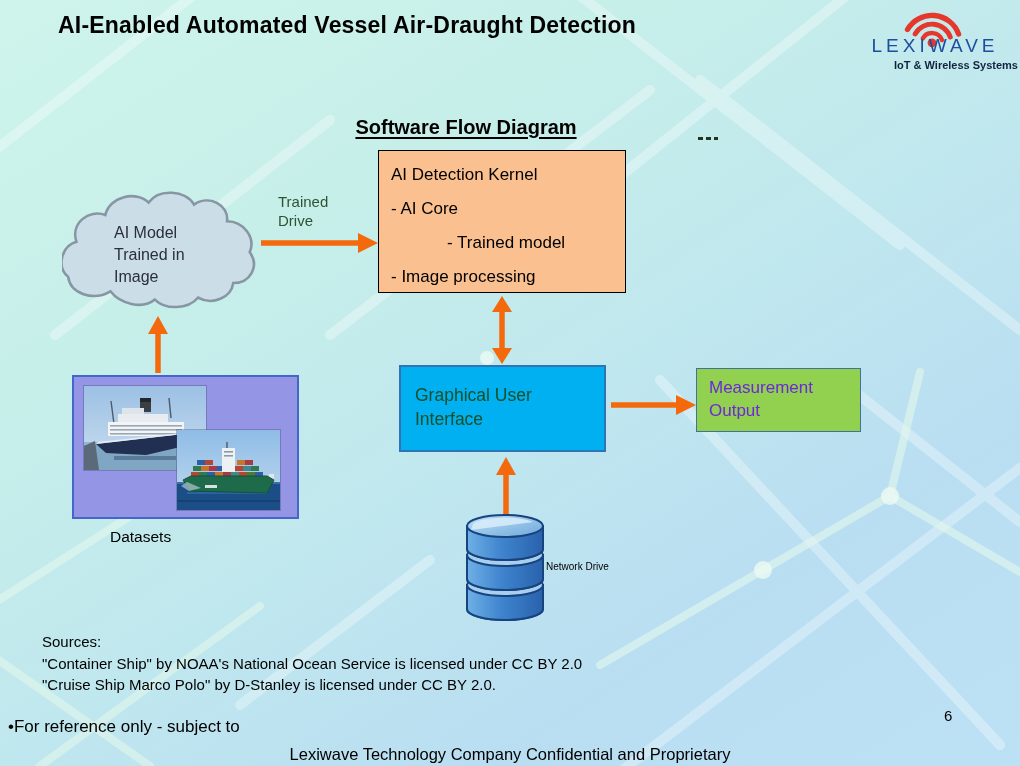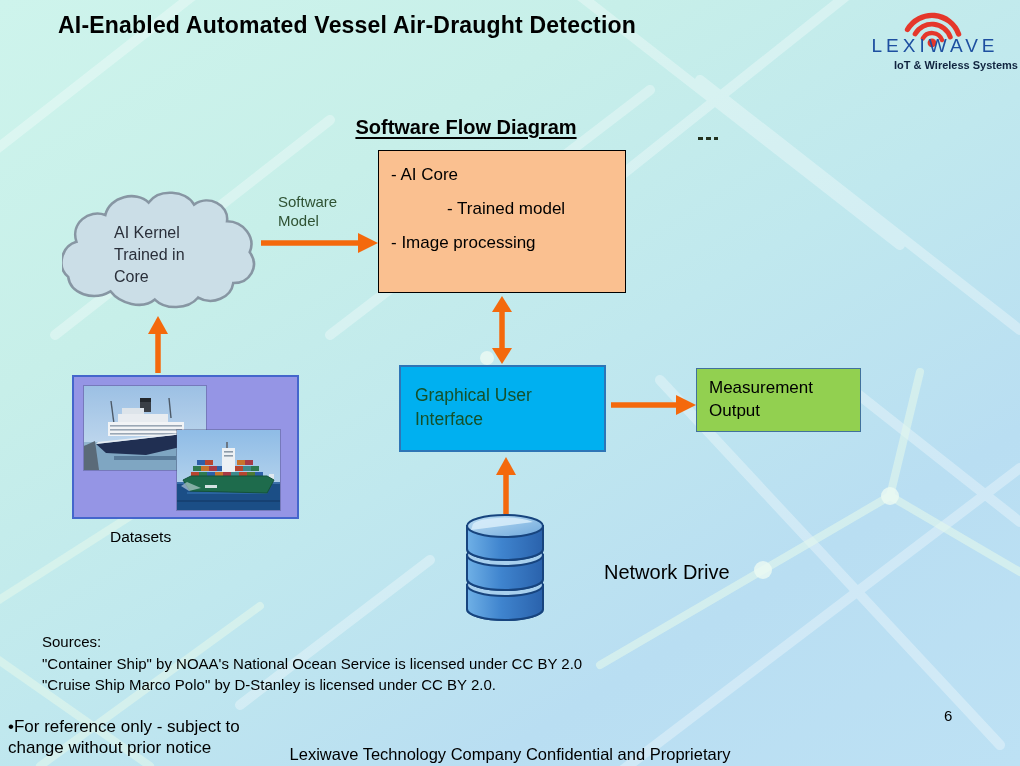--- a/index.html
+++ b/index.html
@@ -36,33 +36,33 @@
     border:1.5px solid #000; padding:7px 12px 0 12px; color:#000; font-size:17px; }
   .kernel-box .line { height:34px; line-height:34px; white-space:pre; }
   .kernel-box .indent { padding-left:56px; }
 
   .gui-box { left:399px; top:365px; width:207px; height:87px; background:#00B0F0;
     border:2px solid #2E75B6; color:#14512A; font-size:17.5px; line-height:24px;
     padding:16px 0 0 14px; }
   .gui-box .lbl { width:160px; }
 
   .meas-box { left:696px; top:368px; width:165px; height:64px; background:#92D050;
-    border:1.5px solid #41719C; color:#000000; font-size:17px; line-height:23px;
+    border:1.5px solid #41719C; color:#6d28d9; font-size:17px; line-height:23px;
     padding:7px 0 0 12px; }
   .meas-box .lbl { width:130px; }
 
   .datasets-box { left:72px; top:375px; width:227px; height:144px; background:#9595E5;
     border:2px solid #4466CC; }
   .photo { position:absolute; box-shadow:0 0 0 1px rgba(60,70,110,.35); }
   .photo-cruise { left:84px; top:386px; width:122px; height:84px; }
   .photo-container { left:177px; top:430px; width:103px; height:80px; }
   .datasets-label { left:110px; top:528px; font-size:15.5px; color:#000; }
 
   .drive-wrap { left:463px; top:513px; width:84px; height:112px; }
-  .drive-label { left:604px; top:561px; font-size:20px; color:#000; }
+  .drive-label { left:546px; top:561px; font-size:10px; color:#000; }
 
   .dash-artifact { left:698px; top:137px; width:20px; height:3px;
     background:repeating-linear-gradient(90deg,#23321f 0 5px,transparent 5px 8px); }
 
   .sources { left:10px; top:631px; font-size:15px; line-height:21.5px; color:#000;margin-left:32px; }
 
   .footer-note { left:8px; top:716px; width:255px; font-size:17px; line-height:21px; color:#000; }
   .footer-center { left:0; top:721px; width:1020px; text-align:center; font-size:16.5px; color:#000;margin-top:24px; }
   .page-number { left:944px; top:707px; font-size:15px; color:#000; }
 
@@ -114,29 +114,30 @@
     </svg>
     <div class="wordmark">LEXIWAVE</div>
     <div class="tagline">IoT &amp; Wireless Systems</div>
   </div>
 
   <div class="abs cloud-wrap">
     <svg width="196" height="128" viewBox="0 0 190 120">
       <path d="M47 102 C30 112 8 104 6 88 C-6 78 0 58 14 54 C8 36 26 22 42 28 C46 10 72 4 84 16 C94 2 120 4 128 18 C142 8 162 18 160 34 C176 34 188 50 182 64 C192 78 182 94 166 94 C164 108 146 116 132 108 C122 120 100 120 90 110 C78 120 56 114 47 102 Z" fill="#CBDEE7" stroke="#8796A3" stroke-width="2.5"></path>
     </svg>
     <div class="cloud-text">
-      <div>AI Kernel</div>
+      <div>AI Model</div>
       <div>Trained in</div>
-      <div>Core</div>
+      <div>Image</div>
     </div>
   </div>
 
-  <div class="abs trained-label">Software Model</div>
+  <div class="abs trained-label">Trained Drive</div>
 
   <div class="abs kernel-box">
+    <div class="line">AI Detection Kernel</div>
     <div class="line">- AI Core</div>
     <div class="line indent">- Trained model</div>
     <div class="line">- Image processing</div>
   </div>
 
   <div class="abs gui-box">
     <div class="lbl">Graphical User Interface</div>
   </div>
 
   <div class="abs meas-box">
@@ -272,18 +273,17 @@
   <div class="abs dash-artifact"></div>
 
   <div class="abs sources">
     <div>Sources:</div>
     <div>"Container Ship" by NOAA's National Ocean Service is licensed under CC BY 2.0</div>
     <div>"Cruise Ship Marco Polo" by D-Stanley is licensed under CC BY 2.0.</div>
   </div>
 
   <div class="abs footer-note">
     <div>•For reference only - subject to</div>
-    <div>change without prior notice</div>
   </div>
   <div class="abs footer-center">Lexiwave Technology Company Confidential and Proprietary</div>
   <div class="abs page-number">6</div>
 
 </div>
 
 </body></html>

